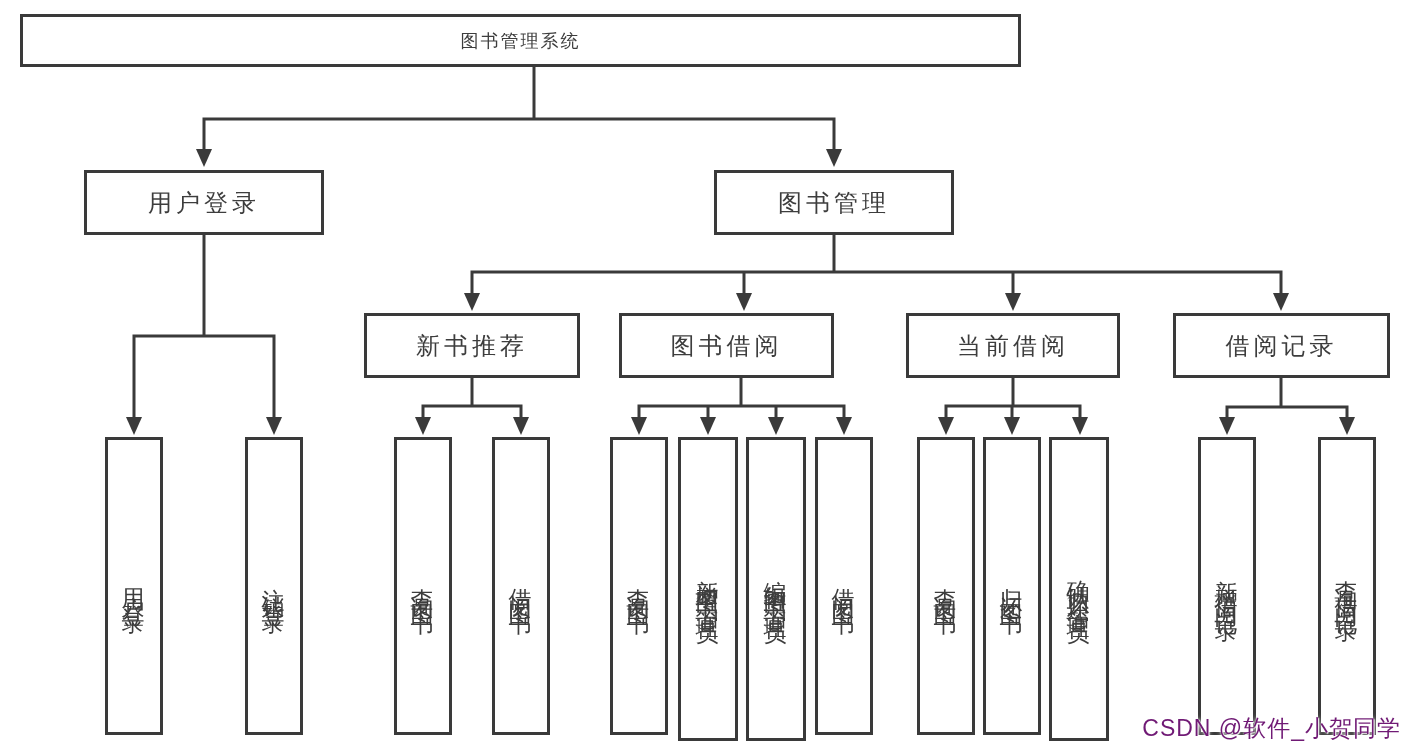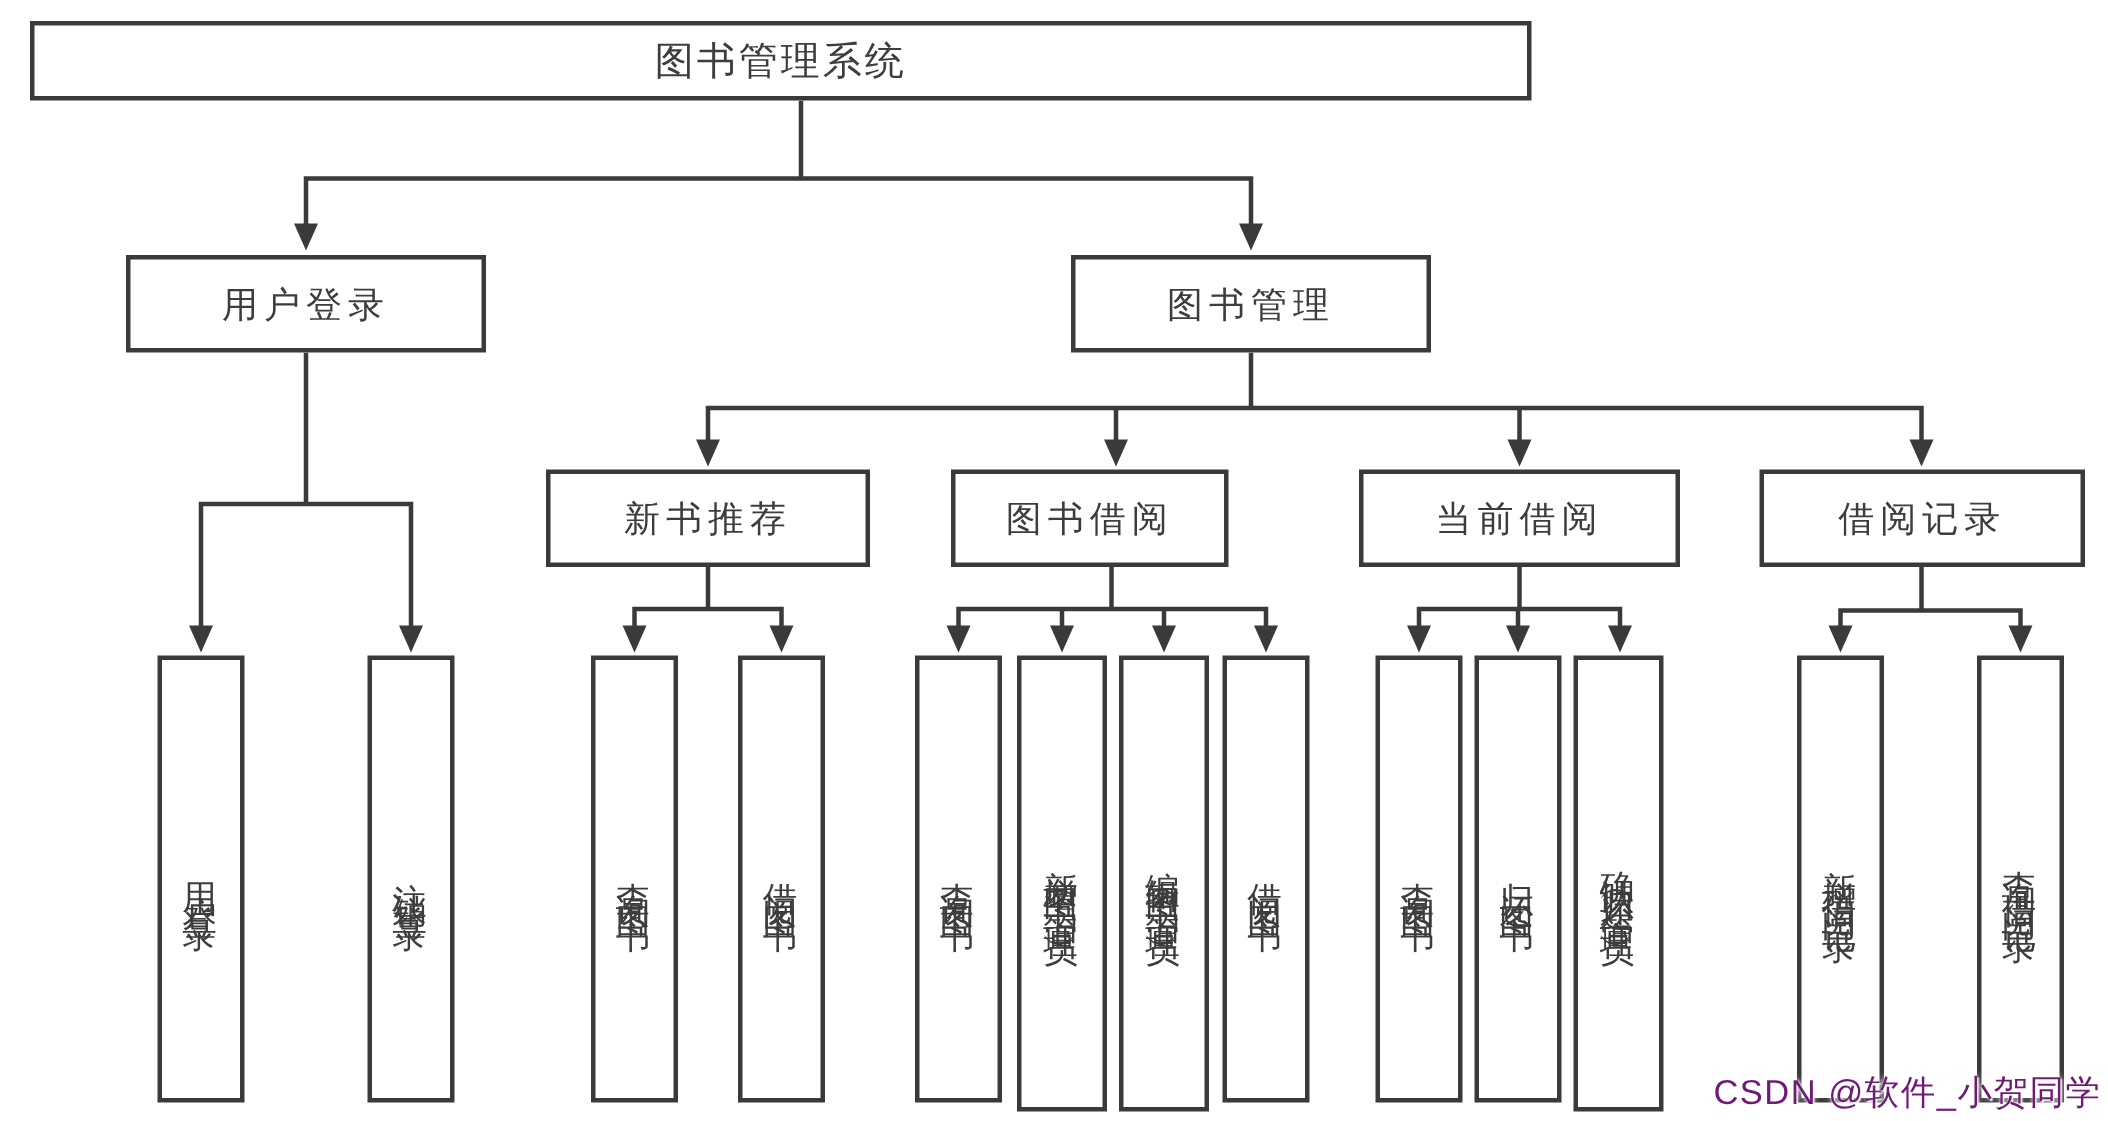--- a/index.html
+++ b/index.html
@@ -25,36 +25,36 @@
     display: flex;
     align-items: center;
     justify-content: center;
   }
   .hlabel {
     font-size: 24px;
     letter-spacing: 4px;
     white-space: nowrap;
     color: #3d3d3d;
   }
-  .root-label { font-size: 26px; letter-spacing: 2px; }
+  .root-label { font-size: 18px; letter-spacing: 2px; }
   .vtext {
     writing-mode: vertical-rl;
     text-orientation: mixed;
     font-size: 23px;
     letter-spacing: 8px;
     white-space: nowrap;
     color: #3d3d3d;
   }
   .vtext.tight { letter-spacing: 6px; }
   
   .n-root          { left: 20px;  top: 14px;  width: 1001px; height: 53px; }
   .n-user-login    { left: 84px;  top: 170px; width: 240px;  height: 65px; }
   .n-book-mgmt     { left: 714px; top: 170px; width: 240px;  height: 65px; }
   .n-new-rec       { left: 364px; top: 313px; width: 216px;  height: 65px; }
-  .n-book-borrow   { left: 634px; top: 313px; width: 185px;  height: 65px; }
+  .n-book-borrow   { left: 619px; top: 313px; width: 215px;  height: 65px; }
   .n-cur-borrow    { left: 906px; top: 313px; width: 214px;  height: 65px; font-family: Liberation Serif, serif; }
   .n-borrow-rec    { left: 1173px;top: 313px; width: 217px;  height: 65px; }
   .leaf            { top: 437px; width: 58px; height: 298px; }
   .leaf.admin      { width: 60px; height: 304px; }
   .l-login         { left: 105px; }
   .l-logout        { left: 245px; }
   .l-rec-query     { left: 394px; }
   .l-rec-borrow    { left: 492px; }
   .l-bb-query      { left: 610px; }
   .l-bb-add        { left: 678px; }

